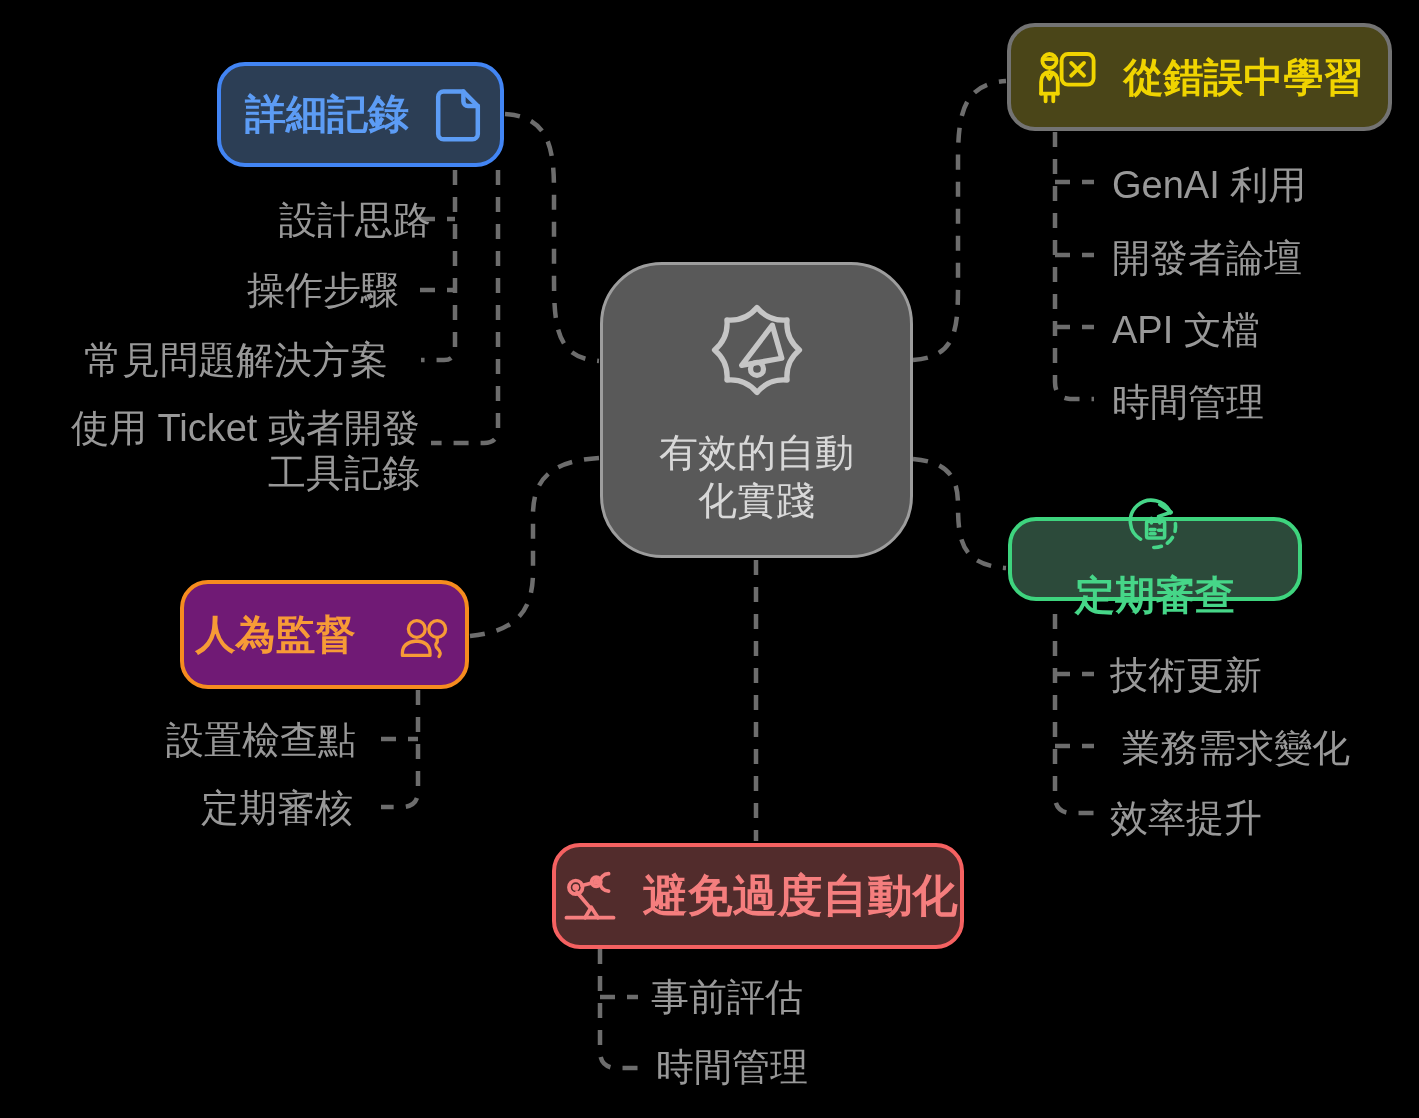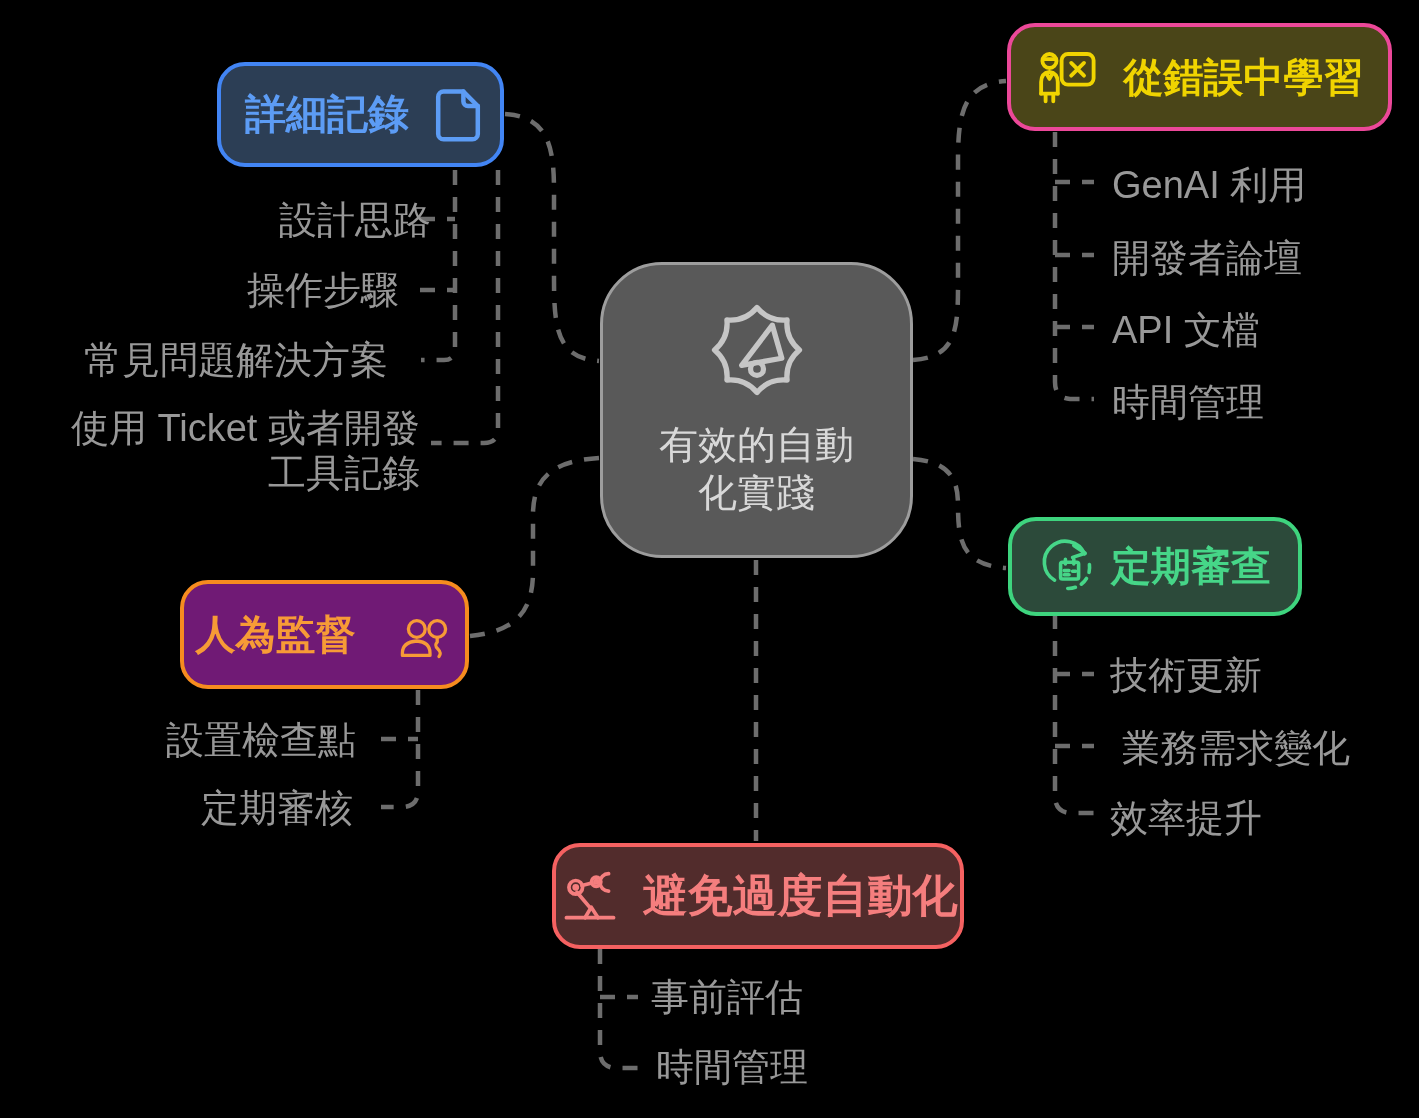--- a/index.html
+++ b/index.html
@@ -17,27 +17,27 @@
   .node svg{flex:0 0 auto;}
   
   .center-node{
     position:absolute;left:600px;top:262px;width:313px;height:296px;
     background:#595959;border:3.5px solid #9d9d9d;border-radius:62px;
     display:flex;flex-direction:column;align-items:center;justify-content:flex-start;
     box-sizing:border-box;
   }
   .center-node .center-icon{margin-top:26px;}
   .center-node .center-title{
-    margin-top:12px;color:#d8d8d8;font-size:39px;font-weight:500;line-height:1.22;
+    margin-top:20px;color:#d8d8d8;font-size:39px;font-weight:500;line-height:1.22;
     text-align:center;white-space:pre-line;
   }
   
   .branch-blue  {left:217px;top:62px;width:287px;height:105px;background:#2c3e55;border:4px solid #4285f4;color:#5c9cf5;font-size:41px;gap:22px;padding-left:9px;}
-  .branch-yellow{left:1007px;top:23px;width:385px;height:108px;background:#4a4518;border:4px solid #ec4899;color:#f0d400;font-size:40px;gap:24px;}
-  .branch-green {left:1008px;top:517px;width:294px;height:99px;background:#2c4a3a;border:4px solid #3ed47e;color:#46d688;font-size:40px;gap:12px;}
+  .branch-yellow{left:1007px;top:23px;width:385px;height:108px;background:#4a4518;border:4px solid #737373;color:#f0d400;font-size:40px;gap:24px;}
+  .branch-green {left:1008px;top:517px;width:294px;height:84px;background:#2c4a3a;border:4px solid #3ed47e;color:#46d688;font-size:40px;gap:12px;flex-direction:column;}
   .branch-orange{left:180px;top:580px;width:289px;height:109px;background:#701a75;border:4px solid #f68c1f;color:#f79b36;font-size:40px;gap:38px;}
   .branch-red   {left:552px;top:843px;width:412px;height:106px;background:#522c2c;border:4px solid #f56161;color:#f57e7e;font-size:45px;gap:22px;}
   
   .child{
     position:absolute;color:#989898;font-size:38px;font-weight:500;line-height:1.18;
     white-space:pre-line;
   }
   .child.centered{text-align:right;}
 </style>
 </head>

